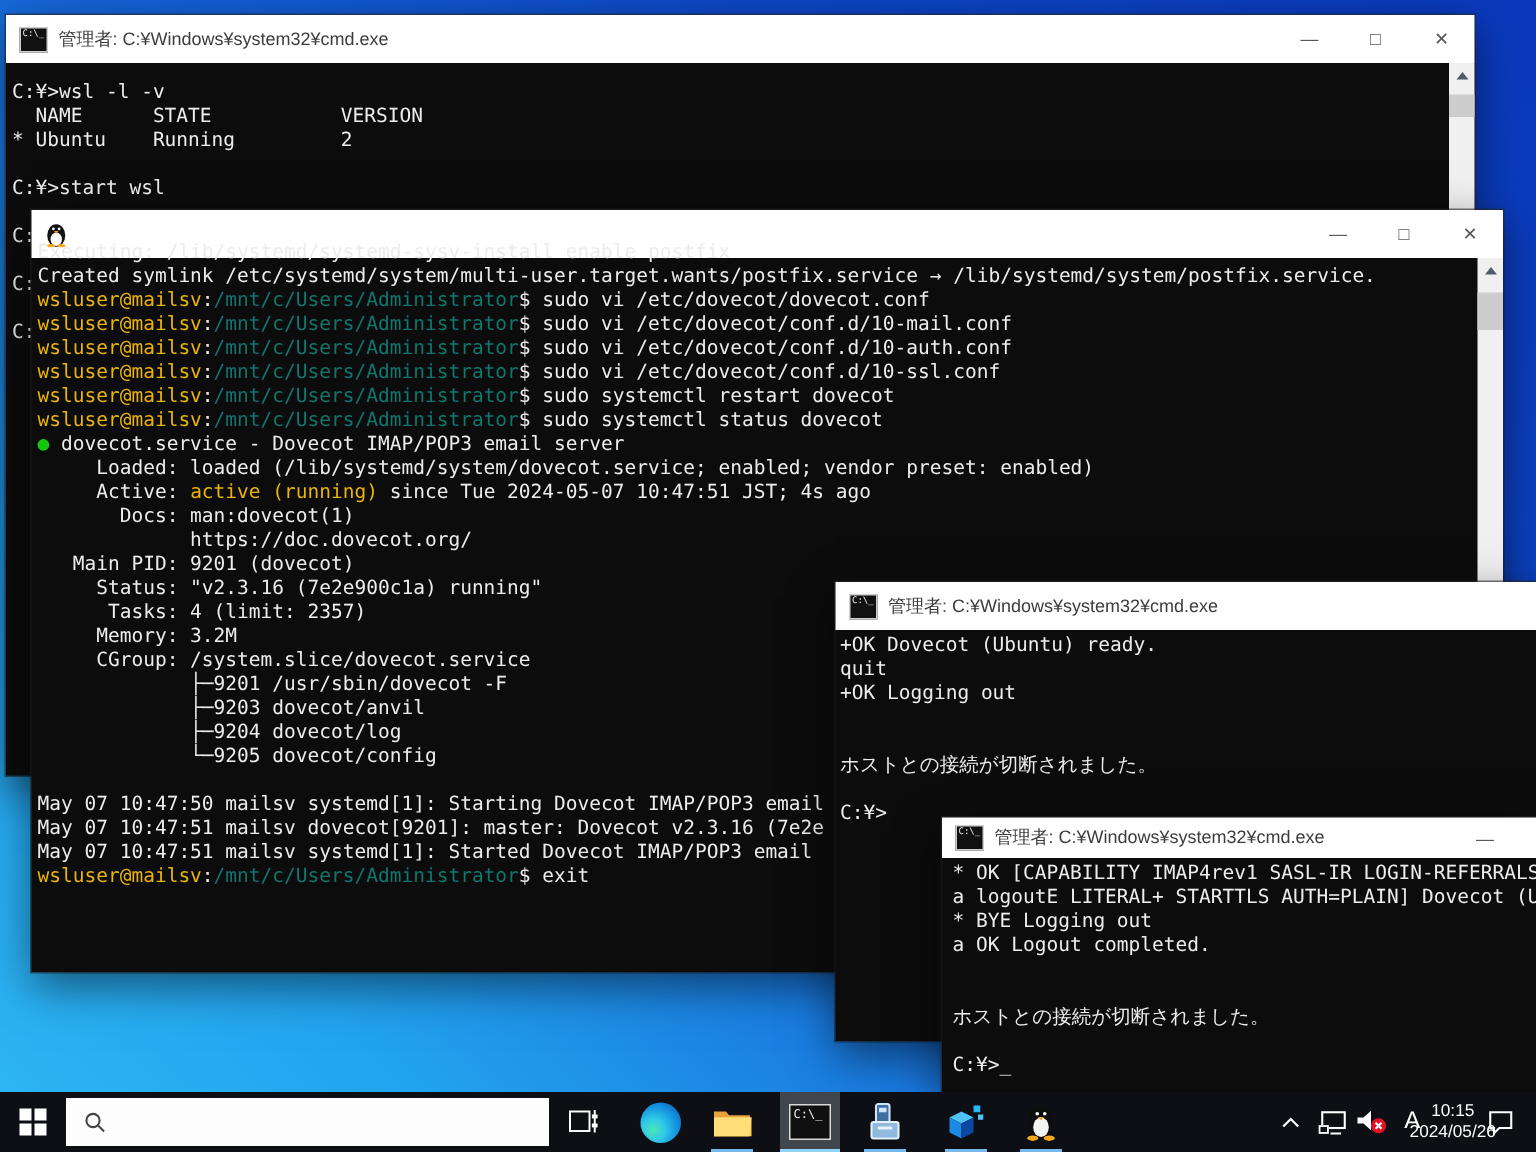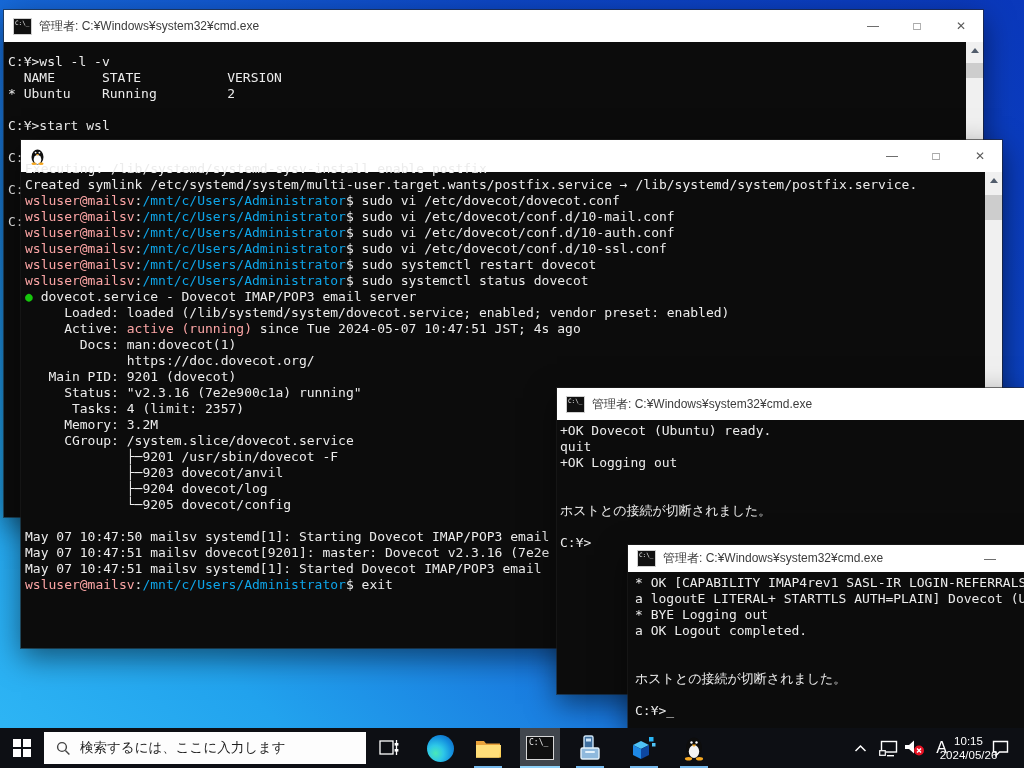--- a/index.html
+++ b/index.html
@@ -20,21 +20,21 @@
   .controls{position:absolute;right:0;top:0;height:100%;display:flex;}
   .ctrl{width:44px;height:100%;display:flex;align-items:center;justify-content:center;
         color:#5a5a5a;font-size:12px;background:transparent;border:0;padding:0;}
   .cmd-ico{width:17px;height:15px;background:#111;border:1px solid #cfcfcf;position:relative;flex:none;}
   .cmd-ico::after{content:"C:\\_";position:absolute;left:1px;top:0px;color:#eee;font-size:6px;
                   font-family:"DejaVu Sans Mono",monospace;}
   
   .term{position:absolute;left:0;right:0;bottom:0;overflow:hidden;white-space:pre;
         font-family:"DejaVu Sans Mono",monospace;font-size:13px;line-height:16px;color:#ececec;}
   .t-line{height:16px;}
-  .c-w{color:#ececec}.c-g{color:#fca5a5}.c-b{color:#0ea5e9}.c-G{color:#16c60c}
+  .c-w{color:#ececec}.c-g{color:#eab308}.c-b{color:#0f766e}.c-G{color:#16c60c}
 
   
   .sb{position:absolute;top:32px;right:0;bottom:0;width:17px;background:#f0f0f0;}
   .sb-btn{position:absolute;left:0;width:17px;height:17px;display:flex;align-items:center;justify-content:center;}
   .tri-up{width:0;height:0;border-left:4px solid transparent;border-right:4px solid transparent;
           border-bottom:5px solid #515c6b;}
   .tri-dn{width:0;height:0;border-left:4px solid transparent;border-right:4px solid transparent;
           border-top:5px solid #515c6b;}
   .sb-thumb{position:absolute;left:0;width:17px;background:#cdcdcd;}
 
@@ -158,21 +158,20 @@
           <span></span>
           <span></span>
         </span>
     </button>
 
     <div class="searchbox">
       <svg class="mag" width="15" height="15" viewBox="0 0 15 15">
         <circle cx="6" cy="6" r="4.4" fill="none" stroke="#444" stroke-width="1.4"></circle>
         <line x1="9.4" y1="9.4" x2="13.4" y2="13.4" stroke="#444" stroke-width="1.4"></line>
       </svg>
-      <span class="ph">検索するには、ここに入力します</span>
     </div>
 
     <button class="tb-btn app" style="margin-left:4px">
       <svg width="22" height="18" viewBox="0 0 22 18">
         <rect x="1" y="2" width="13" height="13" fill="none" stroke="#fff" stroke-width="1.3"></rect>
         <line x1="17.5" y1="1" x2="17.5" y2="16" stroke="#fff" stroke-width="1.3"></line>
         <rect x="15.6" y="4" width="3.8" height="2.6" fill="#fff"></rect>
         <rect x="15.6" y="10" width="3.8" height="2.6" fill="#fff"></rect>
       </svg>
     </button>

